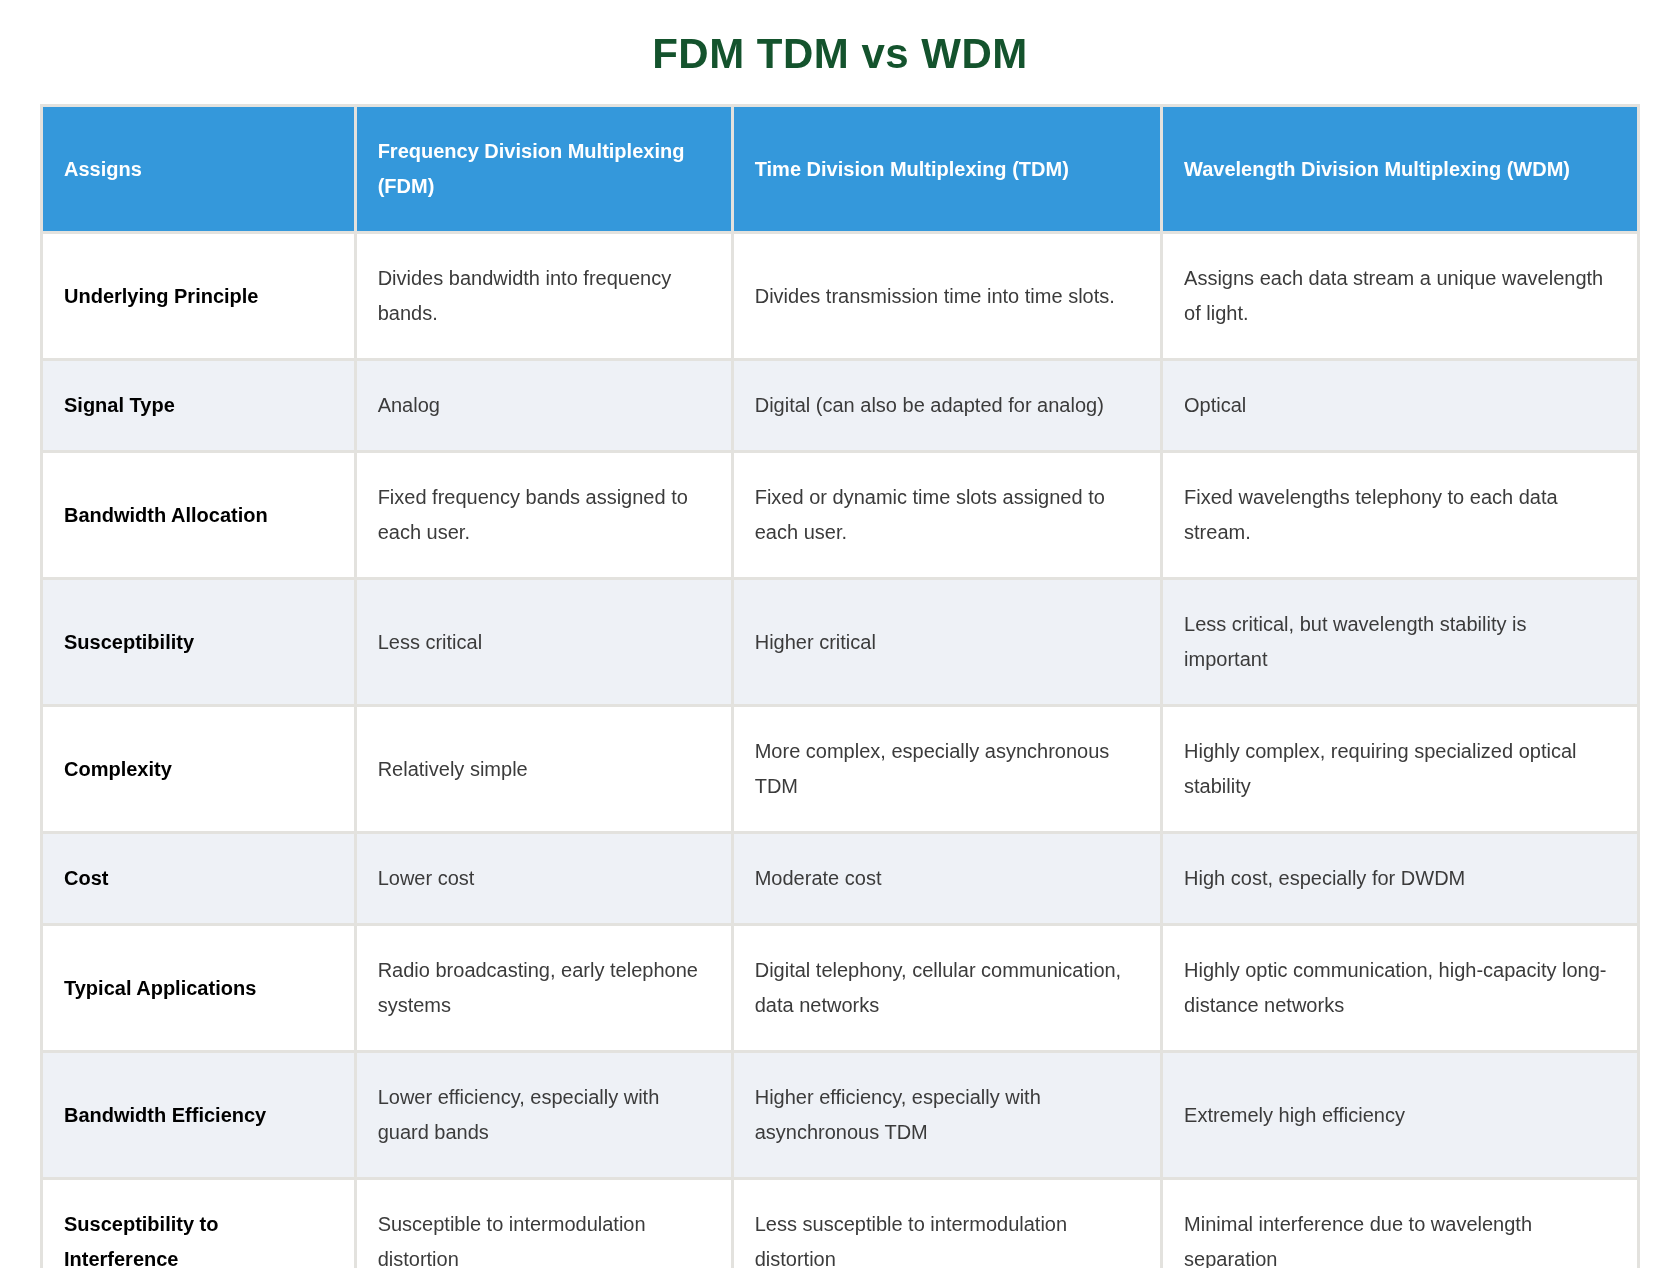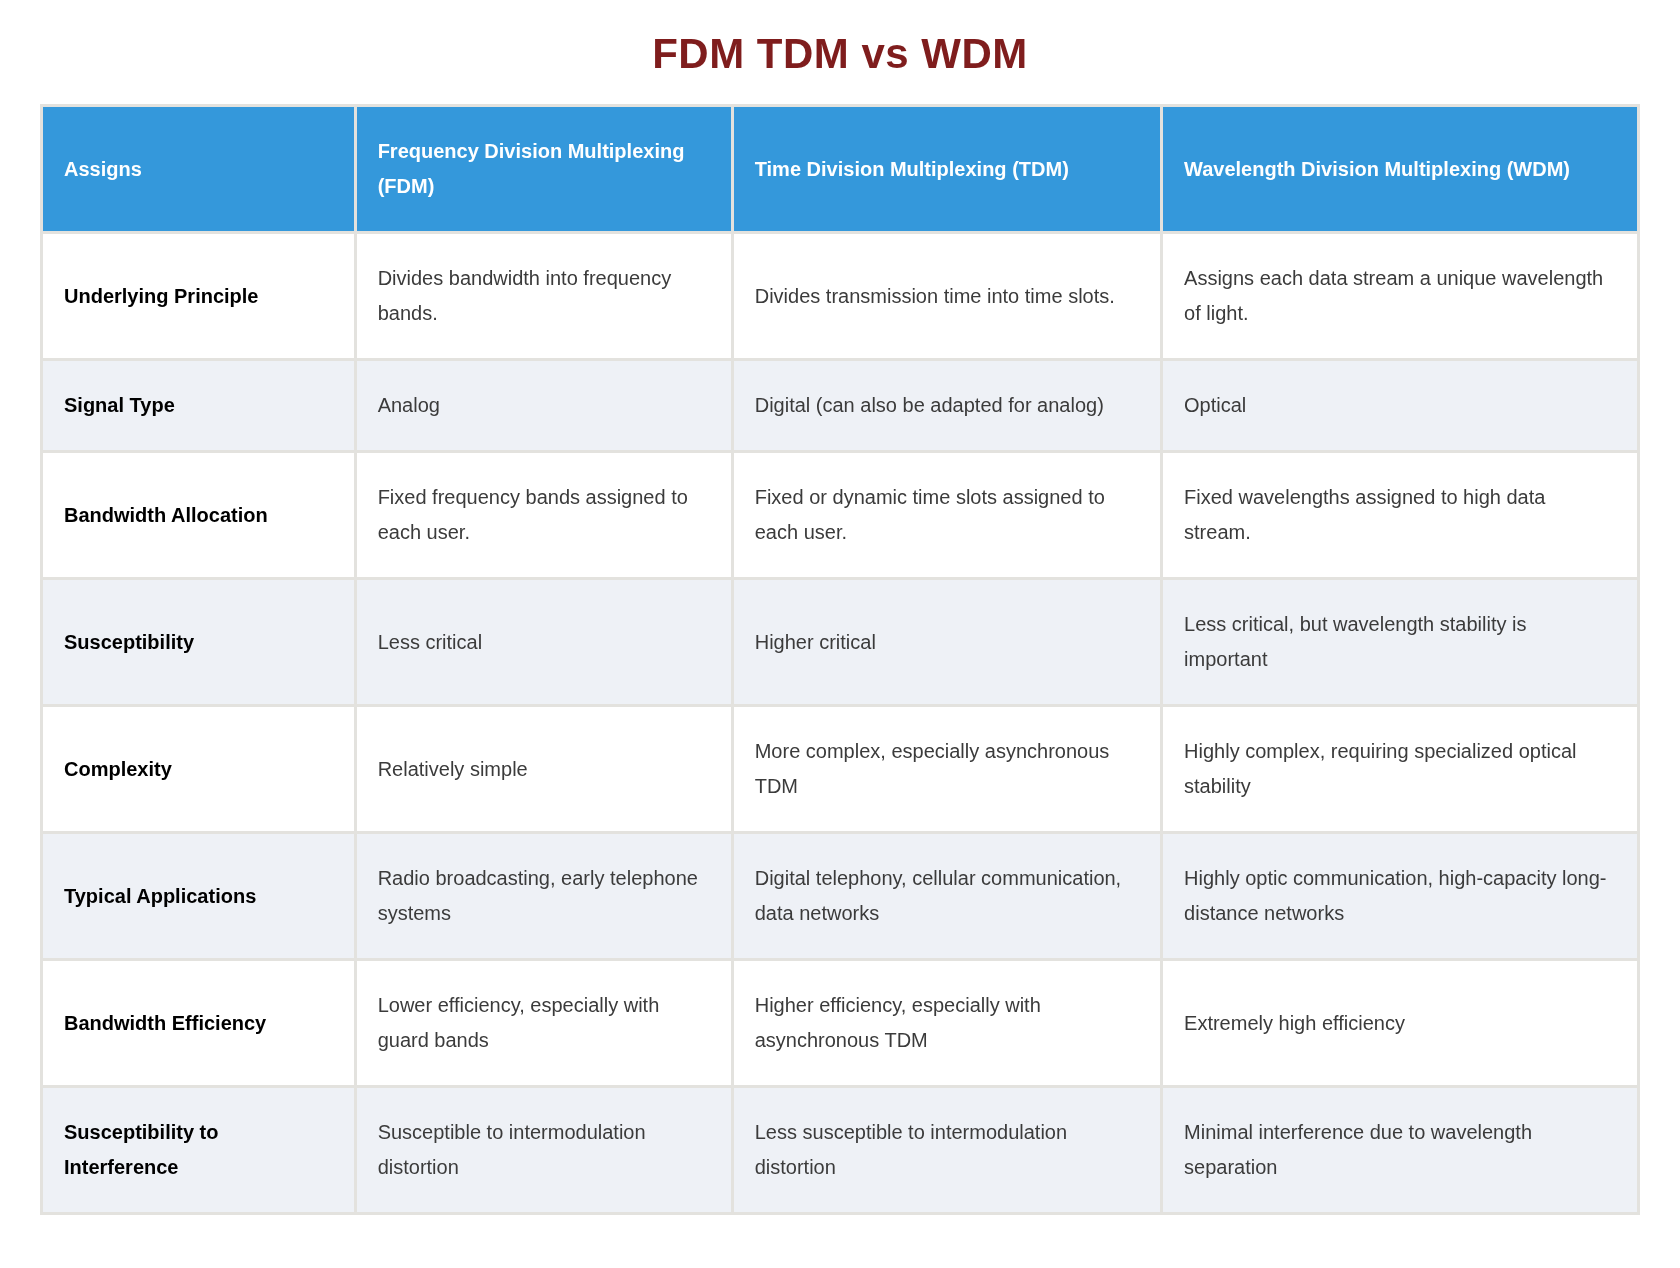--- a/index.html
+++ b/index.html
@@ -13,21 +13,21 @@
     min-height: 1268px;
     background: #ffffff;
     box-sizing: border-box;
   }
   .page-title {
     margin: 0;
     padding: 30px 0 26px 0;
     text-align: center;
     font-size: 42px;
     font-weight: 700;
-    color: #7f1d1d;
+    color: #14532d;
     letter-spacing: 0.5px;
   }
   table.compare {
     width: 1600px;
     margin: 0 40px;
     border-collapse: separate;
     border-spacing: 3px;
     background: #e3e2de;
     table-layout: fixed;
   }
@@ -94,33 +94,39 @@
       <tr>
         <td class="feature-col">Signal Type</td>
         <td>Analog</td>
         <td>Digital (can also be adapted for analog)</td>
         <td>Optical</td>
       </tr>
       <tr>
         <td class="feature-col">Bandwidth Allocation</td>
         <td>Fixed frequency bands assigned to each user.</td>
         <td>Fixed or dynamic time slots assigned to each user.</td>
-        <td>Fixed wavelengths assigned to high data stream.</td>
+        <td>Fixed wavelengths telephony to each data stream.</td>
       </tr>
       <tr>
         <td class="feature-col">Susceptibility</td>
         <td>Less critical</td>
         <td>Higher critical</td>
         <td>Less critical, but wavelength stability is important</td>
       </tr>
       <tr>
         <td class="feature-col">Complexity</td>
         <td>Relatively simple</td>
         <td>More complex, especially asynchronous TDM</td>
         <td>Highly complex, requiring specialized optical stability</td>
+      </tr>
+      <tr>
+        <td class="feature-col">Cost</td>
+        <td>Lower cost</td>
+        <td>Moderate cost</td>
+        <td>High cost, especially for DWDM</td>
       </tr>
       <tr>
         <td class="feature-col">Typical Applications</td>
         <td>Radio broadcasting, early telephone systems</td>
         <td>Digital telephony, cellular communication, data networks</td>
         <td>Highly optic communication, high-capacity long-distance networks</td>
       </tr>
       <tr>
         <td class="feature-col">Bandwidth Efficiency</td>
         <td>Lower efficiency, especially with guard bands</td>

